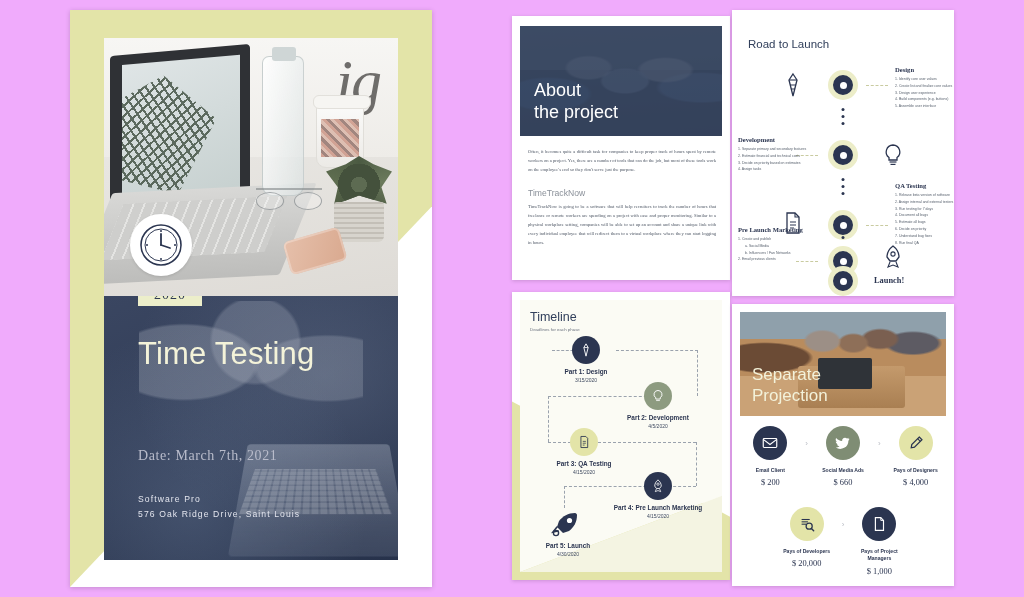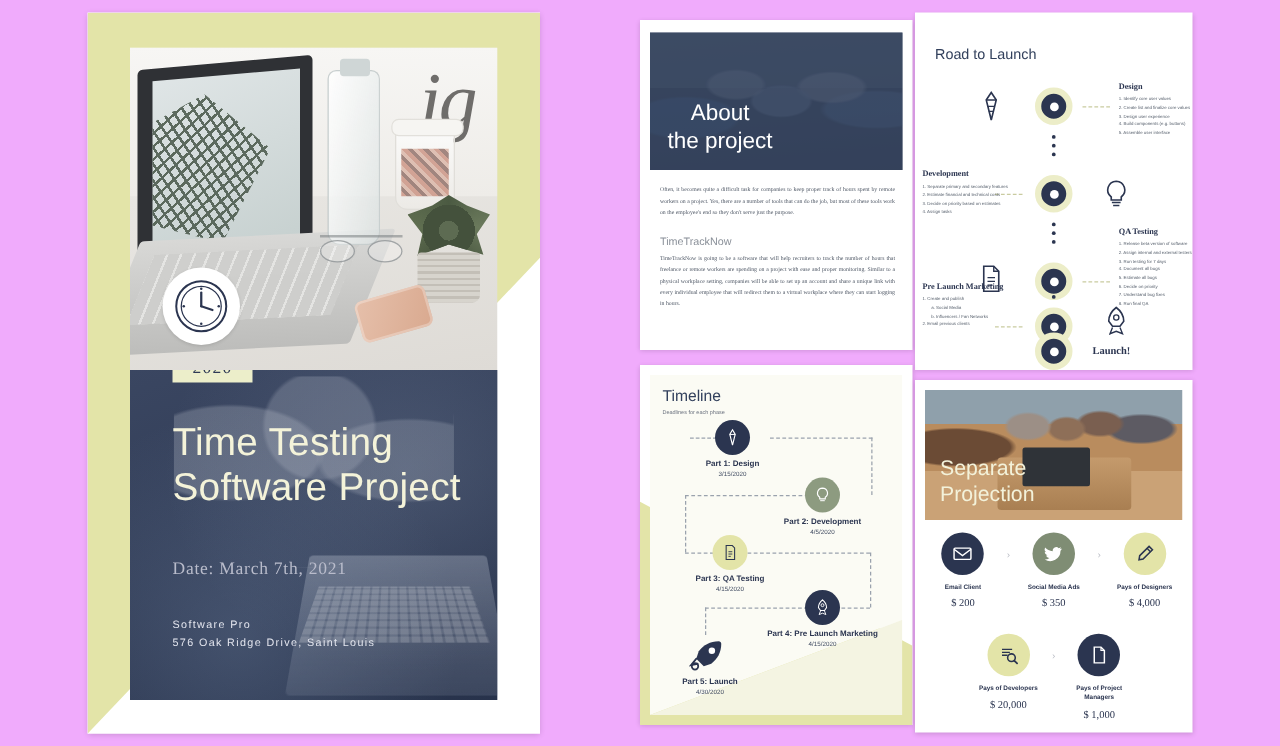--- a/index.html
+++ b/index.html
@@ -192,21 +192,20 @@
   .p-about   { left:512px; top:16px;  width:218px; height:264px; }
   .p-road    { left:732px; top:10px;  width:222px; height:286px; }
   .p-time    { left:512px; top:292px; width:218px; height:288px;padding-left:39px; }
   .p-fin     { left:732px; top:304px; width:222px; height:282px; }
 
   
   .about-hero {
     position:absolute; left:8px; top:10px; right:8px; height:110px;
     overflow:hidden;
     background: linear-gradient(175deg,#46566e,#33415a);
-    text-align: center;
   }
   .about-hero-photo {
     position:absolute; inset:0; opacity:.55;
     background:
       radial-gradient(ellipse at 14% 62%, rgba(80,110,150,.85) 0 16%, transparent 18%),
       radial-gradient(ellipse at 34% 38%, rgba(150,165,185,.6) 0 11%, transparent 13%),
       radial-gradient(ellipse at 52% 50%, rgba(120,140,168,.75) 0 15%, transparent 17%),
       radial-gradient(ellipse at 72% 40%, rgba(160,172,190,.6) 0 12%, transparent 14%),
       radial-gradient(ellipse at 90% 56%, rgba(95,120,158,.8) 0 16%, transparent 18%),
       linear-gradient(180deg,#5b6d86 0 40%, #47576f 40% 100%);
@@ -378,21 +377,20 @@
 
       <div class="cover-navy">
         <div class="navy-photo"></div>
         <div class="navy-hands"></div>
         <div class="navy-laptop"></div>
         <div class="navy-kb"></div>
 
         <div class="year-chip">2020</div>
         <div class="cover-title">
           <div>Time Testing</div>
-          <div>Software Project</div>
         </div>
         <div class="cover-date">Date: March 7th, 2021</div>
         <div class="cover-addr">
           <div>Software Pro</div>
           <div>576 Oak Ridge Drive, Saint Louis</div>
         </div>
       </div>
     </div>
   </div>
 
@@ -627,21 +625,21 @@
 
         <div class="fin-arrow">›</div>
 
         <div class="fin-item">
           <div class="fin-circle" style="background:#7f8d74">
             <svg viewBox="0 0 20 20" aria-hidden="true">
               <path d="M17 5.4c-.6.3-1.2.5-1.9.6.7-.4 1.2-1 1.4-1.8-.6.4-1.3.7-2.1.8A3.2 3.2 0 0 0 9 7.7c-2.7-.2-5-1.4-6.6-3.3a3.3 3.3 0 0 0 1 4.3c-.5 0-1-.2-1.4-.4 0 1.5 1.1 2.8 2.6 3.1-.5.1-1 .2-1.4.1.4 1.3 1.6 2.2 3 2.2A6.5 6.5 0 0 1 2 15.1a9.1 9.1 0 0 0 14-7.7c.6-.5 1.1-1.1 1-2z" fill="#fff"></path>
             </svg>
           </div>
           <div class="fin-name">Social Media Ads</div>
-          <div class="fin-val">$ 350</div>
+          <div class="fin-val">$ 660</div>
         </div>
 
         <div class="fin-arrow">›</div>
 
         <div class="fin-item">
           <div class="fin-circle" style="background:#e3e4a8">
             <svg viewBox="0 0 20 20" aria-hidden="true">
               <path d="M13.6 3.4l3 3-8.3 8.3-3.6.6.6-3.6z" fill="none" stroke="#2b3550" stroke-width="1.4"></path>
               <line x1="11.8" y1="5.2" x2="14.8" y2="8.2" stroke="#2b3550" stroke-width="1.2"></line>
             </svg>

